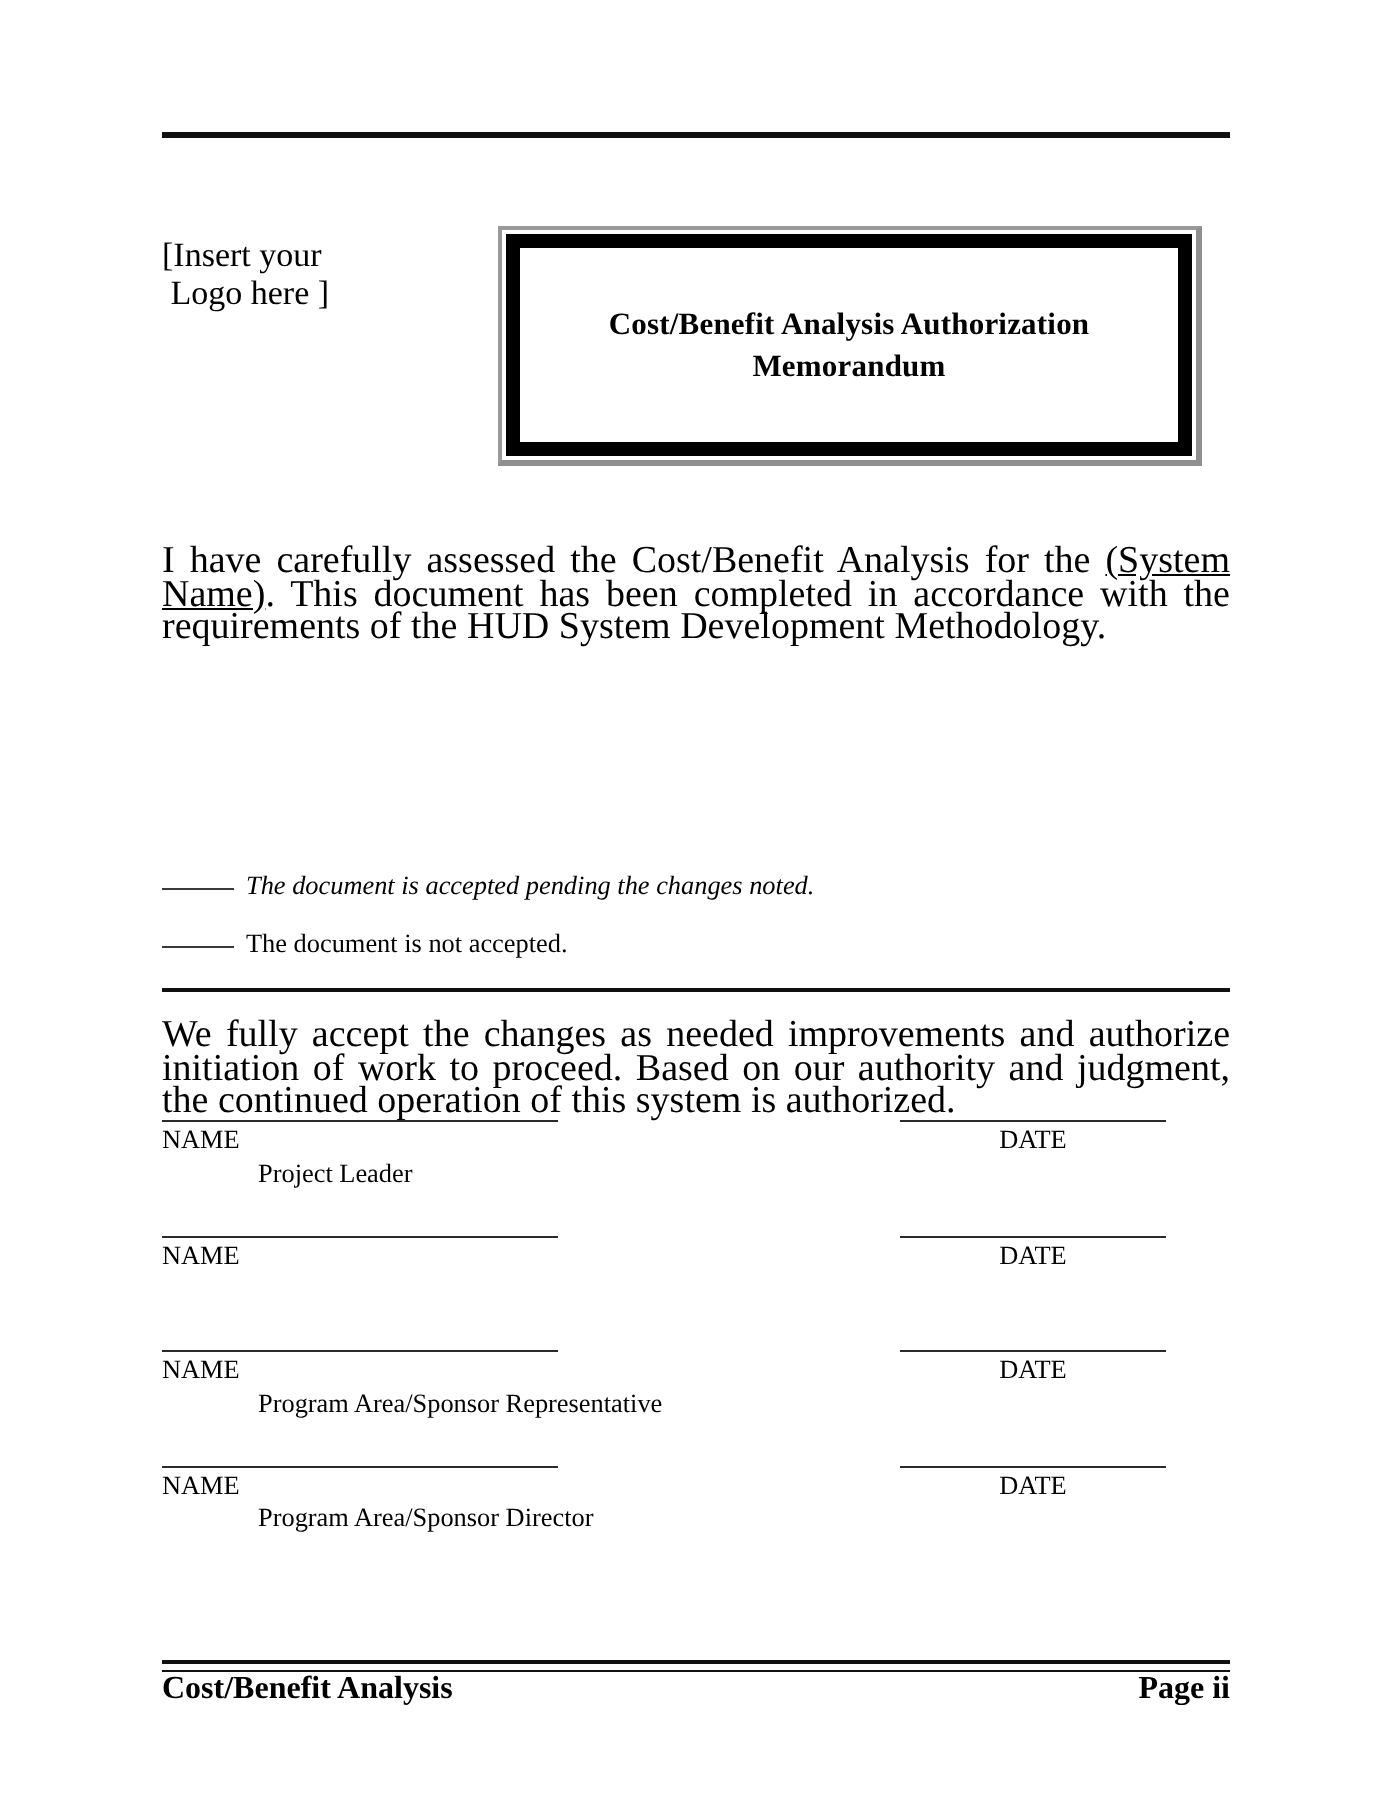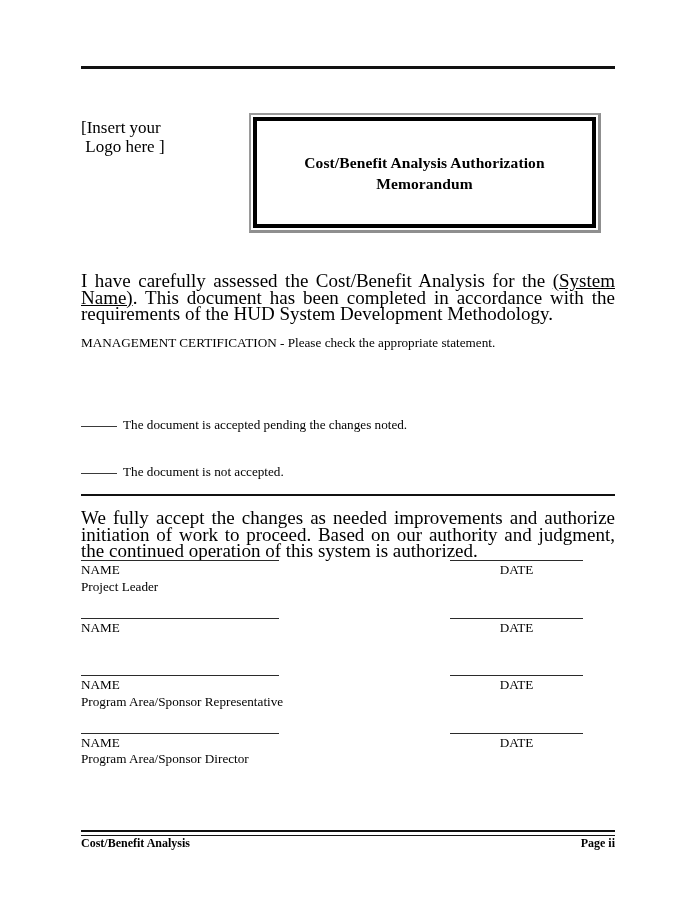--- a/index.html
+++ b/index.html
@@ -54,21 +54,21 @@
     border-top: 2px solid #9a9a9a;
     border-left: 2px solid #9a9a9a;
     border-right: 3px solid #8f8f8f;
     border-bottom: 3px solid #8f8f8f;
     padding: 2px;
   }
   .title-box-inner {
     width: 100%;
     height: 100%;
     box-sizing: border-box;
-    border: 4px solid #000000;
+    border: 7px solid #000000;
     display: flex;
     align-items: center;
     justify-content: center;
   }
   .title-text {
     font-size: 15.5px;
     font-weight: bold;
     line-height: 21px;
     text-align: center;
     letter-spacing: 0.1px;
@@ -107,21 +107,21 @@
     white-space: nowrap;
   }
   .blank {
     display: inline-block;
     width: 36px;
     border-bottom: 1px solid #3a3a3a;
     vertical-align: 2px;
     margin-right: 6px;
   }
   .check-1 { top: 378px; }
-  .check-2 { top: 417px; }
+  .check-2 { top: 435px; font-style: italic; }
   .check-3 { top: 464px; }
 
   
   .mid-rule {
     position: absolute;
     left: 81px;
     top: 494px;
     width: 534px;
     height: 0;
     border-top: 2.5px solid #111111;
@@ -156,41 +156,42 @@
   .sig-label {
     font-size: 13.2px;
     line-height: 16.5px;
     margin-top: 1px;
     white-space: nowrap;
   }
   .sig-role {
     font-size: 13.2px;
     line-height: 16.5px;
     white-space: nowrap;
+    margin-left: 48px;
   }
 
   
   .footer-rule {
     position: absolute;
     left: 81px;
     top: 830px;
     width: 534px;
     height: 3px;
     border-top: 2px solid #111111;
     border-bottom: 1px solid #111111;
   }
   .footer {
     position: absolute;
     left: 81px;
     top: 836px;
     width: 534px;
     display: flex;
     justify-content: space-between;
     align-items: baseline;
-    font-size: 12px;
+    font-size: 16px;
     font-weight: bold;
   }
 </style>
 </head>
 <body>
 
 <div class="page">
 
   <div class="header-rule"></div>
 
@@ -203,23 +204,20 @@
         <span>Cost/Benefit Analysis Authorization</span><br>
         <span>Memorandum</span>
       </div>
     </div>
   </div>
 
   <div class="body-col intro-para">
     <p class="para"><span>I have carefully assessed the Cost/Benefit Analysis for the </span><span class="uline">(System Name)</span><span>.  This document has been completed in accordance with the requirements of the HUD System Development Methodology.</span></p>
   </div>
 
-  <div class="body-col mgmt-line">
-    <p class="plain">MANAGEMENT CERTIFICATION - Please check the appropriate statement.</p>
-  </div>
 
   <div class="body-col check-2">
     <div class="check-row"><span class="blank"></span><span>The document is accepted pending the changes noted.</span></div>
   </div>
   <div class="body-col check-3">
     <div class="check-row"><span class="blank"></span><span>The document is not accepted.</span></div>
   </div>
 
   <div class="mid-rule"></div>
 

